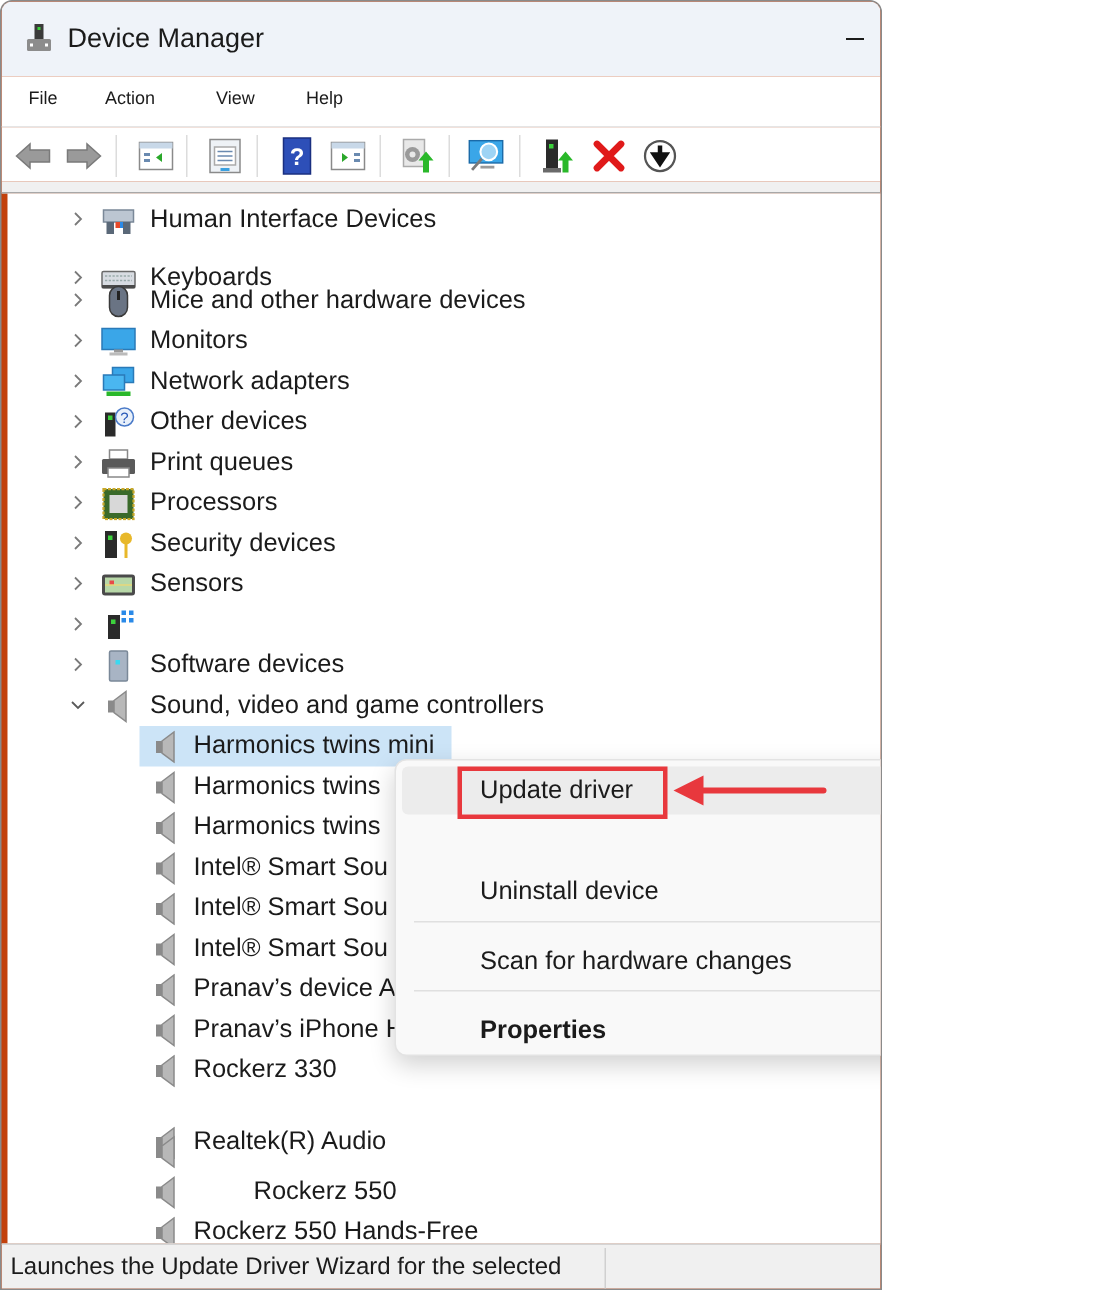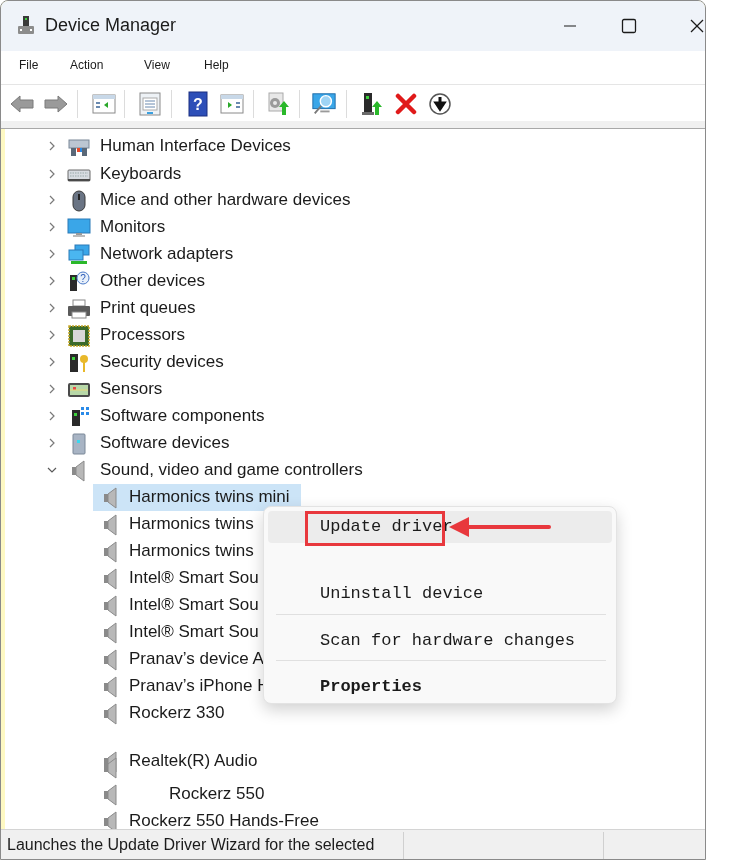--- a/index.html
+++ b/index.html
@@ -1,19 +1,19 @@
 <!DOCTYPE html>
 <html><head>
 <meta charset="utf-8">
 <style>
   * { box-sizing: border-box; margin: 0; padding: 0; }
   html, body { width: 736px; height: 860px; overflow: hidden; background: #ffffff; }
   body { font-family: "Liberation Sans", "DejaVu Sans", sans-serif; color: #1a1a1a; position: relative; }
 
-  .window { position: absolute; left: 0; top: 0; width: 706px; height: 860px; background: #fef9c3; border: 1px solid #8a8a8a; border-radius: 8px 8px 0 0; overflow: hidden; }
+  .window { position: absolute; left: 0; top: 0; width: 588px; height: 860px; background: #c2410c; border: 1px solid #8a8a8a; border-radius: 8px 8px 0 0; overflow: hidden; }
 
   .titlebar { position: absolute; left: 0; top: 0; width: 100%; height: 50px; background: #eff3f9; }
   .title-icon { position: absolute; left: 16px; top: 13px; width: 18px; height: 22px; }
   .title-text { position: absolute; left: 44px; top: 14px; font-size: 18px; color: #1b1b1b; }
   .win-ctrl { position: absolute; top: 8px; width: 46px; height: 34px; display: flex; align-items: center; justify-content: center; cursor: pointer; }
   .win-min { left: 546px; }
   .win-max { left: 605px; }
   .win-close { left: 673px; }
 
   .menubar { position: absolute; left: 0; top: 50px; width: 100%; height: 34px; background: #ffffff; border-bottom: 1px solid #e5e5e5; }
@@ -32,21 +32,21 @@
   .sel-bg { position: absolute; left: 88px; top: 0; width: 208px; height: 27px; background: #cce4f7; }
 
   .scrollbar { position: absolute; left: 708px; top: 128px; width: 26px; height: 700px; background: #f0f0f0; }
   .scroll-thumb { position: absolute; left: 3px; top: 180px; width: 14px; height: 382px; background: #858585; }
 
   .statusbar { position: absolute; left: 0; top: 828px; width: 100%; height: 32px; background: #f0f0f0; border-top: 1px solid #d4d4d4; }
   .status-text { position: absolute; left: 6px; top: 6px; font-size: 16px; color: #1b1b1b; white-space: nowrap; }
   .status-div { position: absolute; top: 2px; width: 1px; height: 28px; background: #d0d0d0; }
 
   .ctx-menu { position: absolute; left: 262px; top: 505px; width: 354px; height: 198px; background: #f9f9f9; border: 1px solid #e3e3e3; border-radius: 8px; box-shadow: 0 6px 16px rgba(0,0,0,0.18); }
-  .ctx-item { position: absolute; left: 4px; width: 344px; height: 32px; border-radius: 4px; font-size: 17px; color: #1b1b1b; cursor: pointer; font-family: Liberation Mono, monospace; }
+  .ctx-item { position: absolute; left: 4px; width: 344px; height: 32px; border-radius: 4px; font-size: 17px; color: #1b1b1b; cursor: pointer; }
   .ctx-item span { position: absolute; left: 52px; top: 6px; white-space: nowrap; }
   .ctx-item.hover { background: #ececec; }
   .ctx-item.bold span { font-weight: bold; }
   .ctx-sep { position: absolute; left: 12px; width: 330px; height: 1px; background: #e0e0e0; }
 
   .highlight-box { position: absolute; left: 304px; top: 510px; width: 140px; height: 35px; border: 3px solid #e8383d; }
   .arrow { position: absolute; left: 446px; top: 514px; width: 106px; height: 24px; }
 </style>
 </head>
 <body>
@@ -185,21 +185,21 @@
         </div>
         <div class="ticon" style="left: 62px;"><svg viewBox="0 0 24 22" width="24" height="22">
             <rect x="2" y="4" width="20" height="8" fill="#bcc6d2" stroke="#7a8898"></rect>
             <rect x="4" y="12" width="5" height="8" fill="#5a6878"></rect>
             <rect x="15" y="12" width="5" height="8" fill="#5a6878"></rect>
             <rect x="10" y="12" width="3" height="4" fill="#e84a2a"></rect>
             <rect x="13" y="12" width="2" height="4" fill="#2a8ae8"></rect>
           </svg></div>
         <div class="tlabel" style="left: 95px;">Human Interface Devices</div>
       </div>
-      <div class="tree-row" style="top: 32px;">
+      <div class="tree-row" style="top: 43px;">
         <div class="chev" style="left: 40px;">
           <svg width="10" height="10" viewBox="0 0 10 10">
             <path d="M3 1 L7 5 L3 9" fill="none" stroke="#7a7a7a" stroke-width="1.2"></path>
           </svg>
         </div>
         <div class="ticon" style="left: 62px;"><svg viewBox="0 0 24 22" width="24" height="22">
             <rect x="1" y="6" width="22" height="11" rx="1" fill="#d8dce2" stroke="#6a6a6a"></rect>
             <line x1="3" y1="9" x2="21" y2="9" stroke="#9aa" stroke-dasharray="1.5 1"></line>
             <line x1="3" y1="12" x2="21" y2="12" stroke="#9aa" stroke-dasharray="1.5 1"></line>
             <rect x="1" y="15" width="22" height="2" fill="#4a4a4a"></rect>
@@ -317,21 +317,20 @@
             <path d="M3 1 L7 5 L3 9" fill="none" stroke="#7a7a7a" stroke-width="1.2"></path>
           </svg>
         </div>
         <div class="ticon" style="left: 62px;"><svg viewBox="0 0 24 22" width="24" height="22">
             <rect x="5" y="4" width="8" height="16" fill="#2a2a2a"></rect>
             <rect x="7" y="7" width="3" height="3" fill="#3cd23c"></rect>
             <rect x="14" y="1" width="8" height="8" fill="#2a8ae8"></rect>
             <rect x="17" y="0" width="2" height="10" fill="#fff"></rect>
             <rect x="13" y="4" width="10" height="2" fill="#fff"></rect>
           </svg></div>
-        <div class="tlabel" style="left: 95px;">Software components</div>
       </div>
       <div class="tree-row" style="top: 301px;">
         <div class="chev" style="left: 40px;">
           <svg width="10" height="10" viewBox="0 0 10 10">
             <path d="M3 1 L7 5 L3 9" fill="none" stroke="#7a7a7a" stroke-width="1.2"></path>
           </svg>
         </div>
         <div class="ticon" style="left: 62px;"><svg viewBox="0 0 24 22" width="24" height="22">
             <rect x="6" y="1" width="12" height="20" rx="1" fill="#a8b4c4" stroke="#7a8898"></rect>
             <rect x="10" y="7" width="3" height="3" fill="#3ad8f0"></rect>

